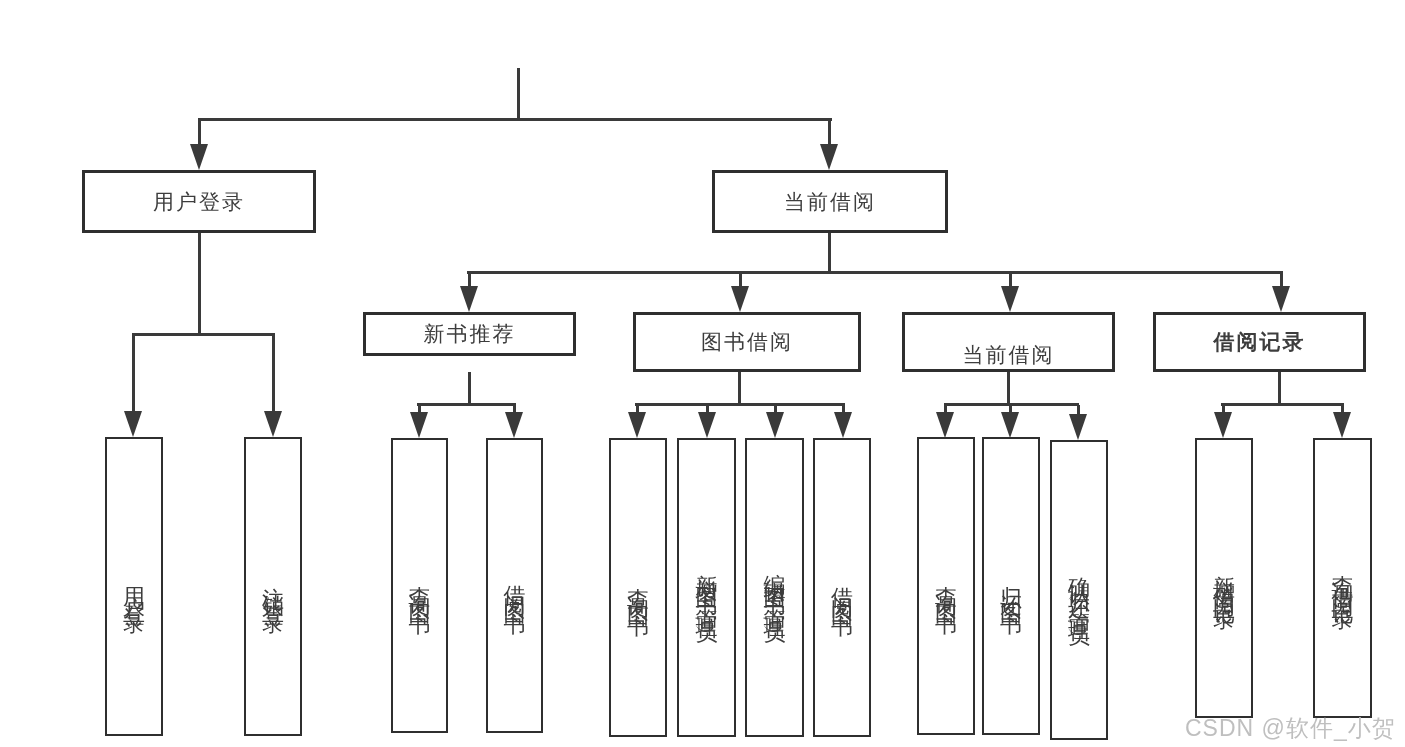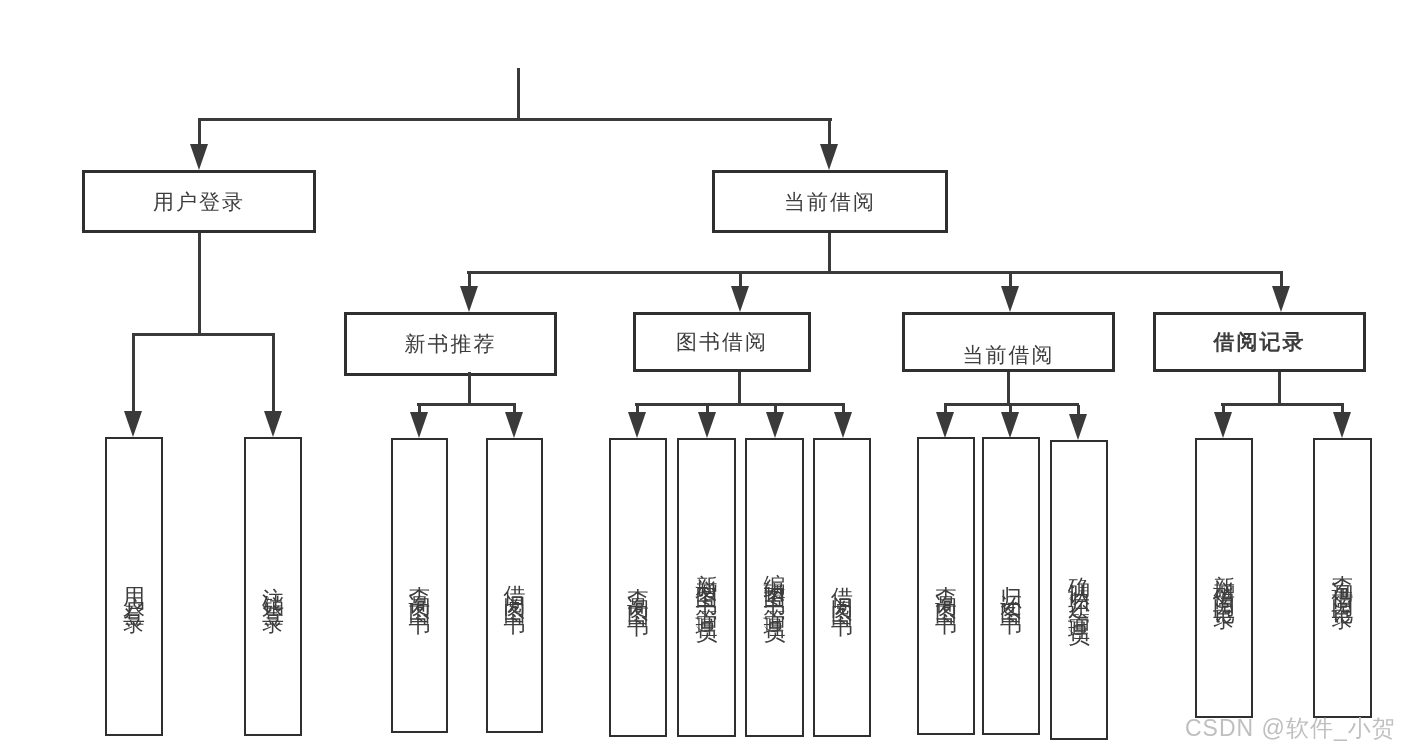--- a/index.html
+++ b/index.html
@@ -94,24 +94,24 @@
   <div class="hline" style="left:467px; top:271px; width:816px;"></div>
   <div class="vline" style="left:468px; top:273px; height:15px;"></div>
   <div class="arrow" style="left:460px; top:286px;"></div>
   <div class="vline" style="left:739px; top:273px; height:15px;"></div>
   <div class="arrow" style="left:731px; top:286px;"></div>
   <div class="vline" style="left:1009px; top:273px; height:15px;"></div>
   <div class="arrow" style="left:1001px; top:286px;"></div>
   <div class="vline" style="left:1280px; top:273px; height:15px;"></div>
   <div class="arrow" style="left:1272px; top:286px;"></div>
 
-  <div class="hbox" style="left:344px; top:312px; width:213px; height:64px;">
+  <div class="hbox" style="left:363px; top:312px; width:213px; height:44px;">
     <span>新书推荐</span>
   </div>
-  <div class="hbox" style="left:633px; top:312px; width:178px; height:60px;">
+  <div class="hbox" style="left:633px; top:312px; width:228px; height:60px;">
     <span>图书借阅</span>
   </div>
   <div class="hbox" style="left:902px; top:312px; width:213px; height:60px;align-items:flex-end;">
     <span>当前借阅</span>
   </div>
   <div class="hbox" style="left:1153px; top:312px; width:213px; height:60px;font-weight:bold;">
     <span>借阅记录</span>
   </div>
 
   <div class="vline" style="left:468px; top:372px; height:34px;"></div>

